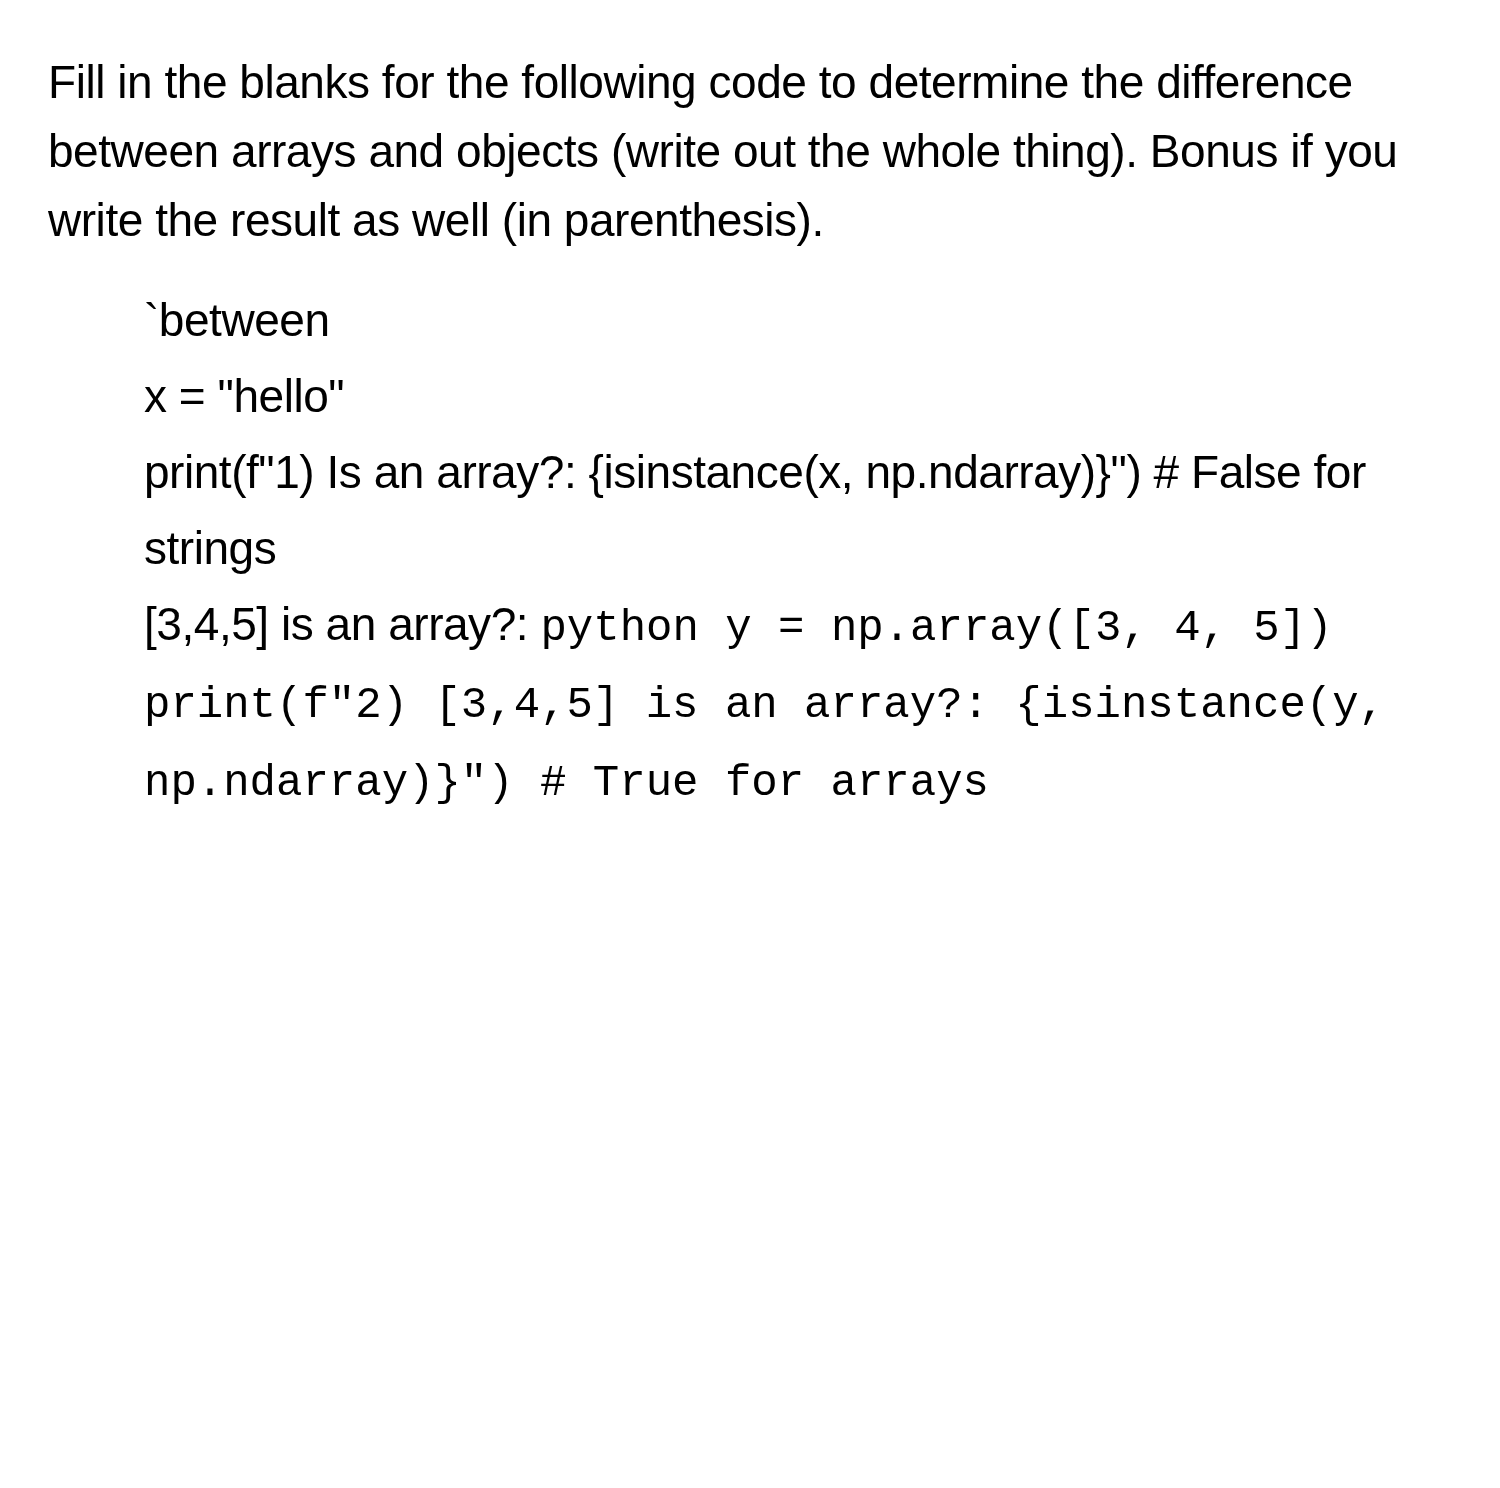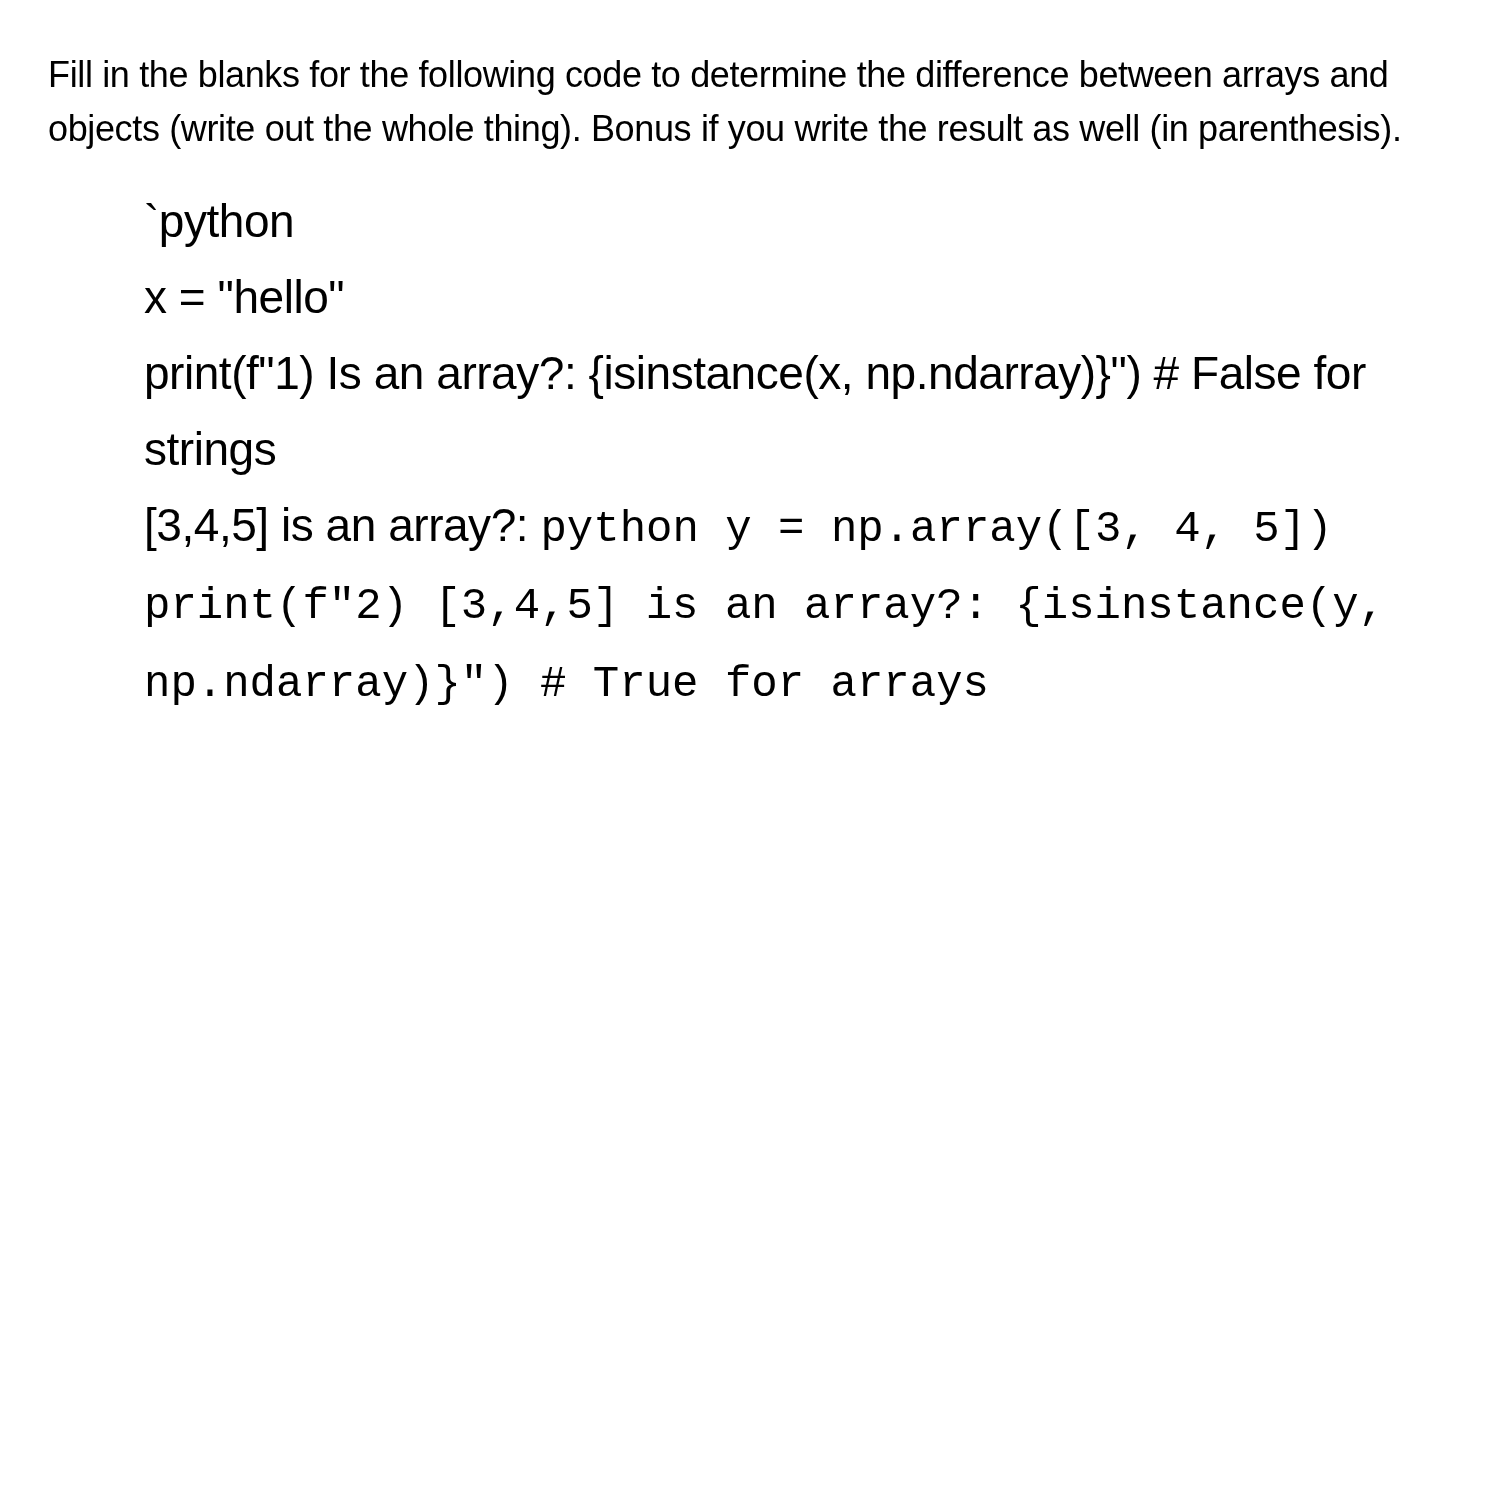--- a/index.html
+++ b/index.html
@@ -9,21 +9,21 @@
     }
     body {
       background: #ffffff;
       font-family: -apple-system, BlinkMacSystemFont, "Segoe UI", Helvetica, Arial, sans-serif;
       padding: 48px 48px 48px 48px;
       width: 1500px;
       height: 1488px;
       color: #000000;
     }
     .intro {
-      font-size: 36px;
+      font-size: 46px;
       line-height: 1.5;
       font-weight: 400;
       margin-bottom: 28px;
       letter-spacing: -0.01em;
     }
     .content-block {
       padding-left: 96px;
       font-size: 46px;
       line-height: 1.65;
       font-weight: 400;
@@ -40,19 +40,19 @@
     .mixed-line {
       line-height: 1.65;
     }
   </style>
 </head>
 <body>
 
 <div class="intro">Fill in the blanks for the following code to determine the difference between arrays and objects (write out the whole thing). Bonus if you write the result as well (in parenthesis).</div>
 
 <div class="content-block">
-  <span class="line">`python</span>
+  <span class="line">`between</span>
   <span class="line">x = "hello"</span>
   <span class="line">print(f"1) Is an array?: {isinstance(x, np.ndarray)}") # False for strings</span>
   <span class="mixed-line">
     <span>[3,4,5] is an array?: </span><span class="mono">python y = np.array([3, 4, 5]) print(f"2) [3,4,5] is an array?: {isinstance(y, np.ndarray)}") # True for arrays</span>
   </span>
 </div>
 
 </body></html>

